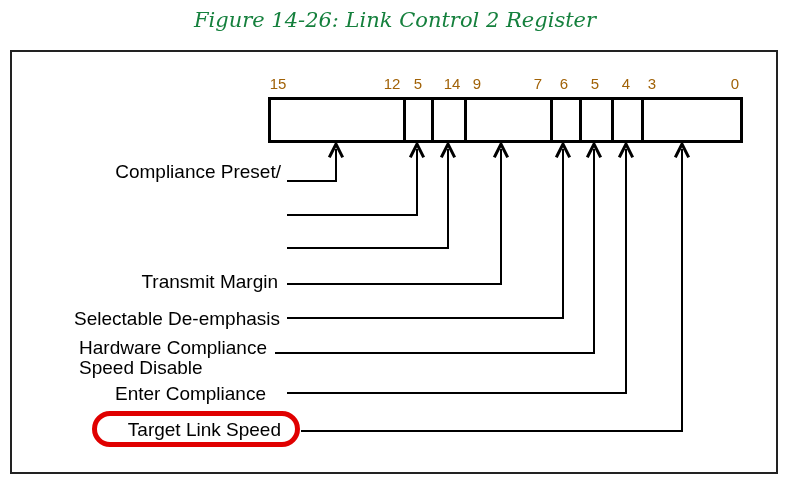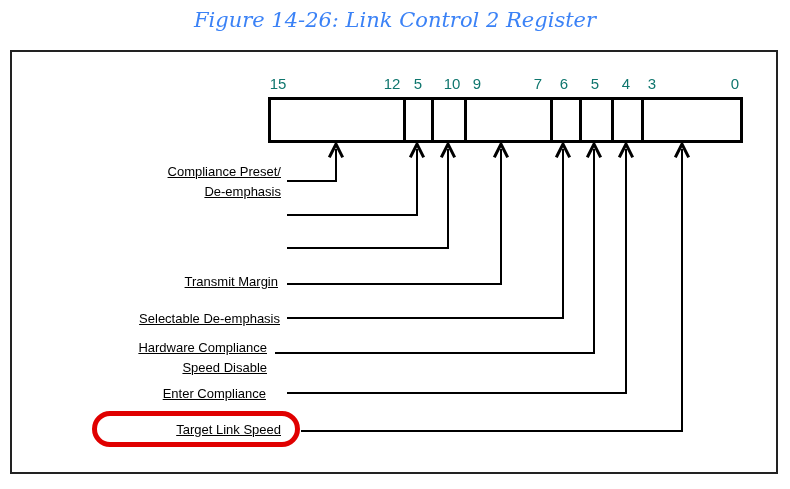--- a/index.html
+++ b/index.html
@@ -9,50 +9,49 @@
     background:#ffffff;
     font-family:"Liberation Sans",sans-serif;
     overflow:hidden;
   }
   .figure-title{
     position:absolute;top:8px;left:0;width:100%;
     text-align:center;
     font-family:"DejaVu Serif","Liberation Serif",serif;
     font-style:italic;
     font-size:21px;
-    color:#3b82f6;
+    color:#15803d;
   }
   .frame{
     position:absolute;left:10px;top:50px;width:768px;height:424px;
     border:2px solid #222;
     box-sizing:border-box;
   }
   .regbox{
     position:absolute;left:268px;top:97px;width:475px;height:46px;
     border:3px solid #000;
     box-sizing:border-box;
     background:#fff;
   }
   .divider{
     position:absolute;top:0;width:3px;height:100%;
     background:#000;
   }
   .bit{
     position:absolute;top:76px;
-    font-size:15px;line-height:16px;color:#0f766e;
+    font-size:15px;line-height:16px;color:#a16207;
     transform:translateX(-50%);
     white-space:nowrap;
   }
   .conn{position:absolute;left:0;top:0;}
   .anno{
     position:absolute;
-    text-align:right;
-    font-size:13px;line-height:20px;color:#000;
+    text-align:left;
+    font-size:19px;line-height:20px;color:#000;
     white-space:nowrap;
-    text-decoration:underline;
   }
   .anno span{display:block;}
   .highlight-ring{
     position:absolute;left:92px;top:411px;width:208px;height:36px;
     border:5px solid #e00000;
     border-radius:18px;
     box-sizing:border-box;
   }
 </style>
 </head>
@@ -70,21 +69,21 @@
     <div class="divider" style="left:193px"></div>
     <div class="divider" style="left:279px"></div>
     <div class="divider" style="left:308px"></div>
     <div class="divider" style="left:340px"></div>
     <div class="divider" style="left:370px"></div>
   </div>
 
   <span class="bit" style="left:278px">15</span>
   <span class="bit" style="left:392px">12</span>
   <span class="bit" style="left:418px">5</span>
-  <span class="bit" style="left:452px">10</span>
+  <span class="bit" style="left:452px">14</span>
   <span class="bit" style="left:477px">9</span>
   <span class="bit" style="left:538px">7</span>
   <span class="bit" style="left:564px">6</span>
   <span class="bit" style="left:595px">5</span>
   <span class="bit" style="left:626px">4</span>
   <span class="bit" style="left:652px">3</span>
   <span class="bit" style="left:735px">0</span>
 
   <svg class="conn" width="790" height="489" viewBox="0 0 790 489">
     <g stroke="#000" stroke-width="2" fill="none">
@@ -106,21 +105,20 @@
       <path d="M588,156 L594,144 L600,156"></path>
       <path d="M620,156 L626,144 L632,156"></path>
       <path d="M676,156 L682,144 L688,156"></path>
     </g>
   </svg>
 
   <div class="highlight-ring" style="border-color: rgb(224, 0, 0);"></div>
 
   <div class="anno" style="top:162px;right:509px">
     <span>Compliance Preset/</span>
-    <span>De-emphasis</span>
   </div>
   <div class="anno" style="top:272px;right:512px">
     <span>Transmit Margin</span>
   </div>
   <div class="anno" style="top:309px;right:510px">
     <span>Selectable De-emphasis</span>
   </div>
   <div class="anno" style="top:338px;right:523px">
     <span>Hardware Compliance</span>
     <span>Speed Disable</span>

